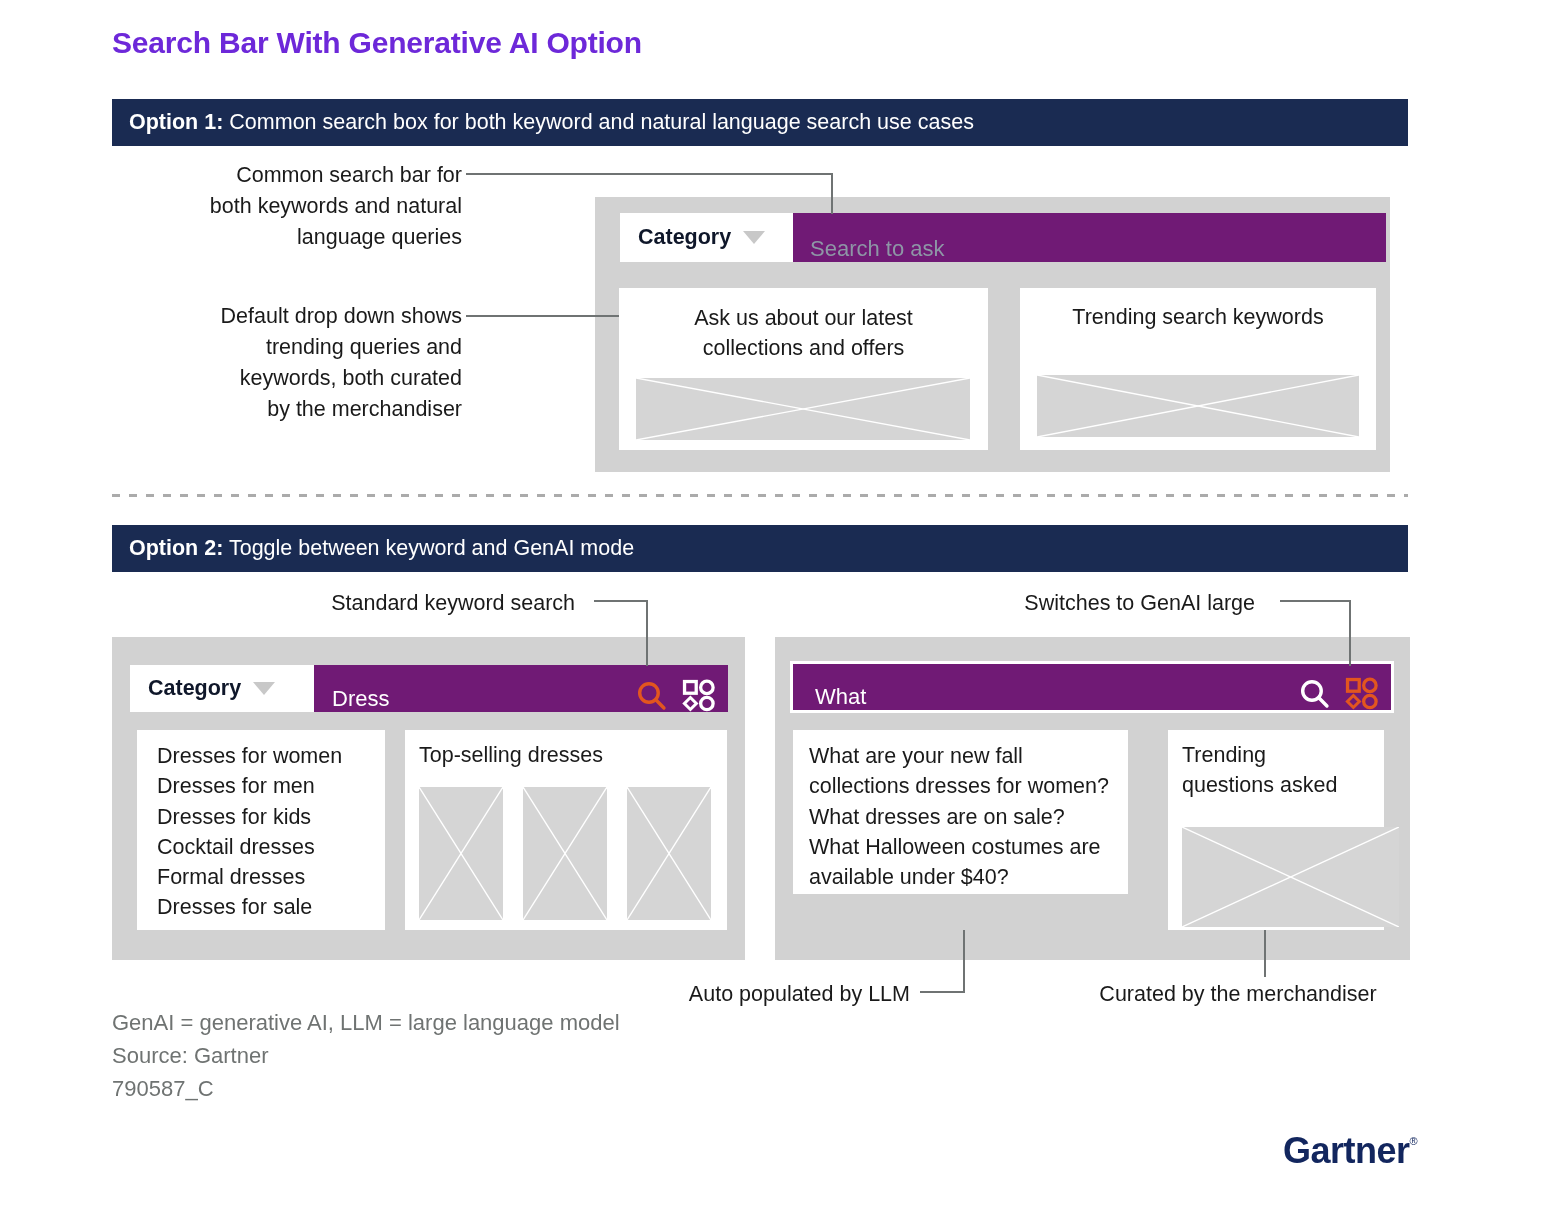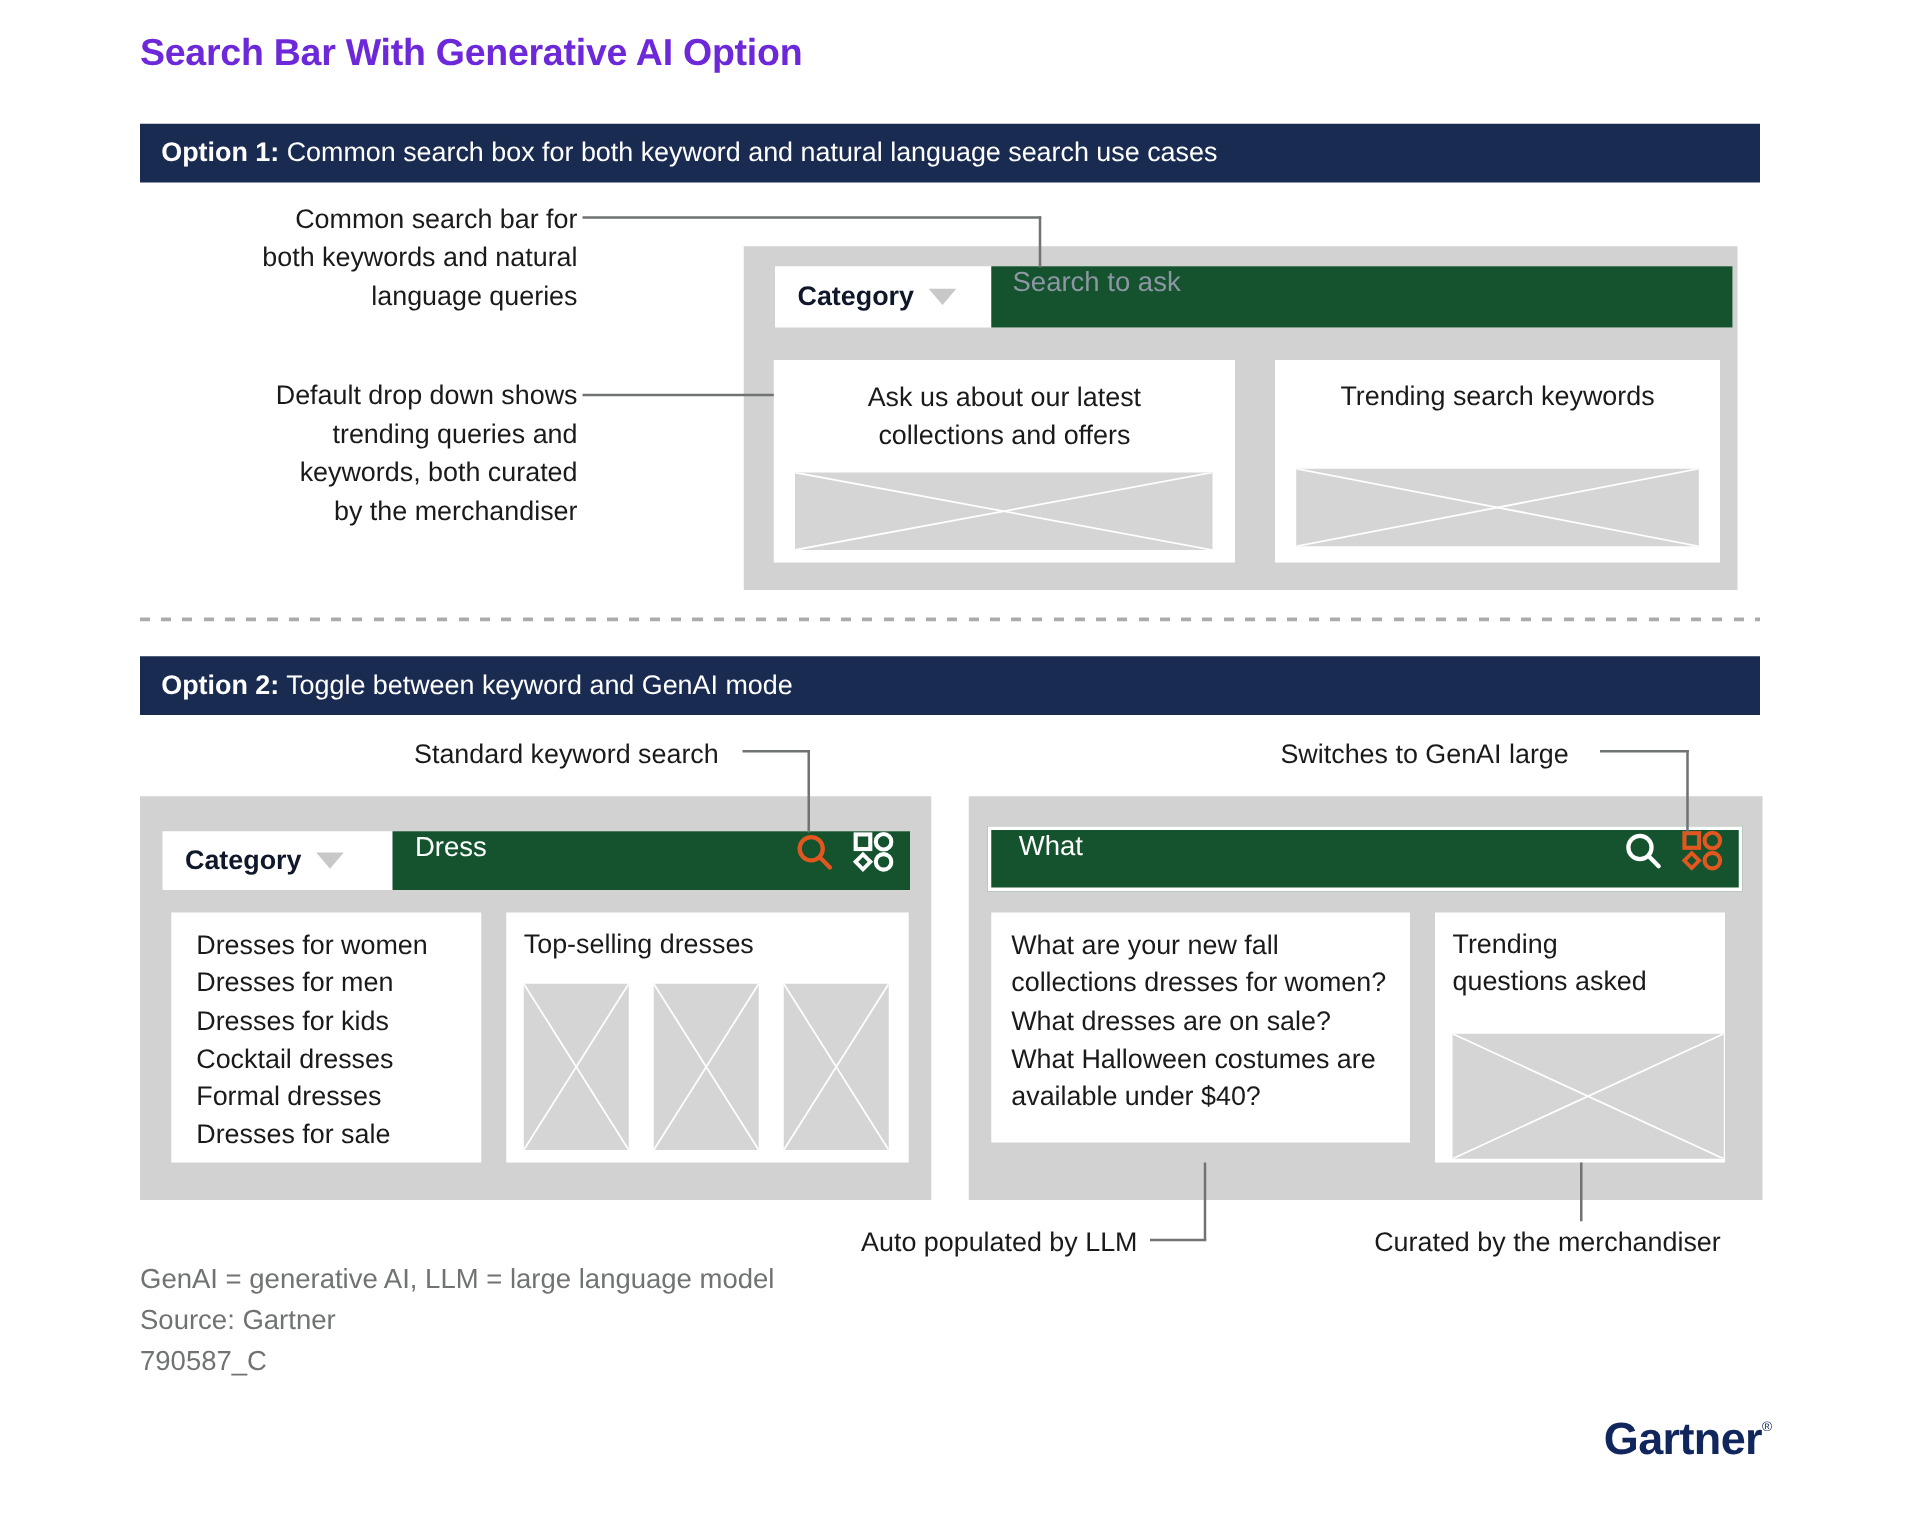--- a/index.html
+++ b/index.html
@@ -28,21 +28,21 @@
   .panel{background:#D2D2D2;}
   #opt1-panel{left:595px;top:197px;width:795px;height:275px;}
   #opt2-left-panel{left:112px;top:637px;width:633px;height:323px;}
   #opt2-right-panel{left:775px;top:637px;width:635px;height:323px;}
 
   .card{background:#ffffff;}
   .searchbar{background:#ffffff;display:flex;align-items:center;}
   .cat-label{font-weight:700;font-size:21.5px;color:#0f172a;padding-left:18px;}
   .tri{width:0;height:0;border-left:11px solid transparent;border-right:11px solid transparent;
     border-top:13px solid #C8C8C8;margin-left:12px;}
-  .navy-input{background:#14532d;display:flex;align-items:flex-start;box-sizing:border-box;}
+  .navy-input{background:#701a75;display:flex;align-items:flex-end;box-sizing:border-box;}
   .navy-input .q{color:#fff;font-size:22px;font-weight:500;padding-left:18px;}
   .navy-input .ph{color:#8E96A6;font-size:22px;padding-left:17px;}
   .iconwrap{margin-left:auto;display:flex;align-items:center;gap:14px;padding-right:13px;}
   .icon{display:block;}
   .orange{color:#E2561F;}
   .white{color:#ffffff;}
 
   .xbox{background:#D5D5D5;position:absolute;}
   .xbox svg{display:block;width:100%;height:100%;}
 
@@ -191,27 +191,27 @@
     <span class="iconwrap">
       <svg class="icon white" width="33" height="33" viewBox="0 0 26 26">
           <use href="#svg-magnifier"></use>
         </svg>
       <svg class="icon orange" width="33" height="33" viewBox="0 0 26 26">
           <use href="#svg-shapes"></use>
         </svg>
     </span>
   </div>
 
-  <div class="abs card" style="left:18px;top:93px;width:335px;height:184px;">
+  <div class="abs card" style="left:18px;top:93px;width:335px;height:164px;">
     <div class="cardtext pre abs" style="left:16px;top:11px;right:14px;line-height:30.3px;">What are your new fall collections dresses for women?
 What dresses are on sale?
 What Halloween costumes are available under $40?</div>
   </div>
 
-  <div class="abs card" style="left:373px;top:93px;width:216px;height:200px;padding-left:16px;">
+  <div class="abs card" style="left:393px;top:93px;width:216px;height:200px;">
     <div class="cardtext abs" style="left:14px;top:10px;width:165px;">Trending questions asked</div>
     <div class="xbox" style="left:14px;top:97px;width:217px;height:100px;">
       <svg viewBox="0 0 100 100" preserveAspectRatio="none">
           <use href="#svg-xfull"></use>
         </svg>
     </div>
   </div>
 </div>
 
 <div class="abs conn" style="left:963px;top:930px;width:2px;height:62px;"></div>

